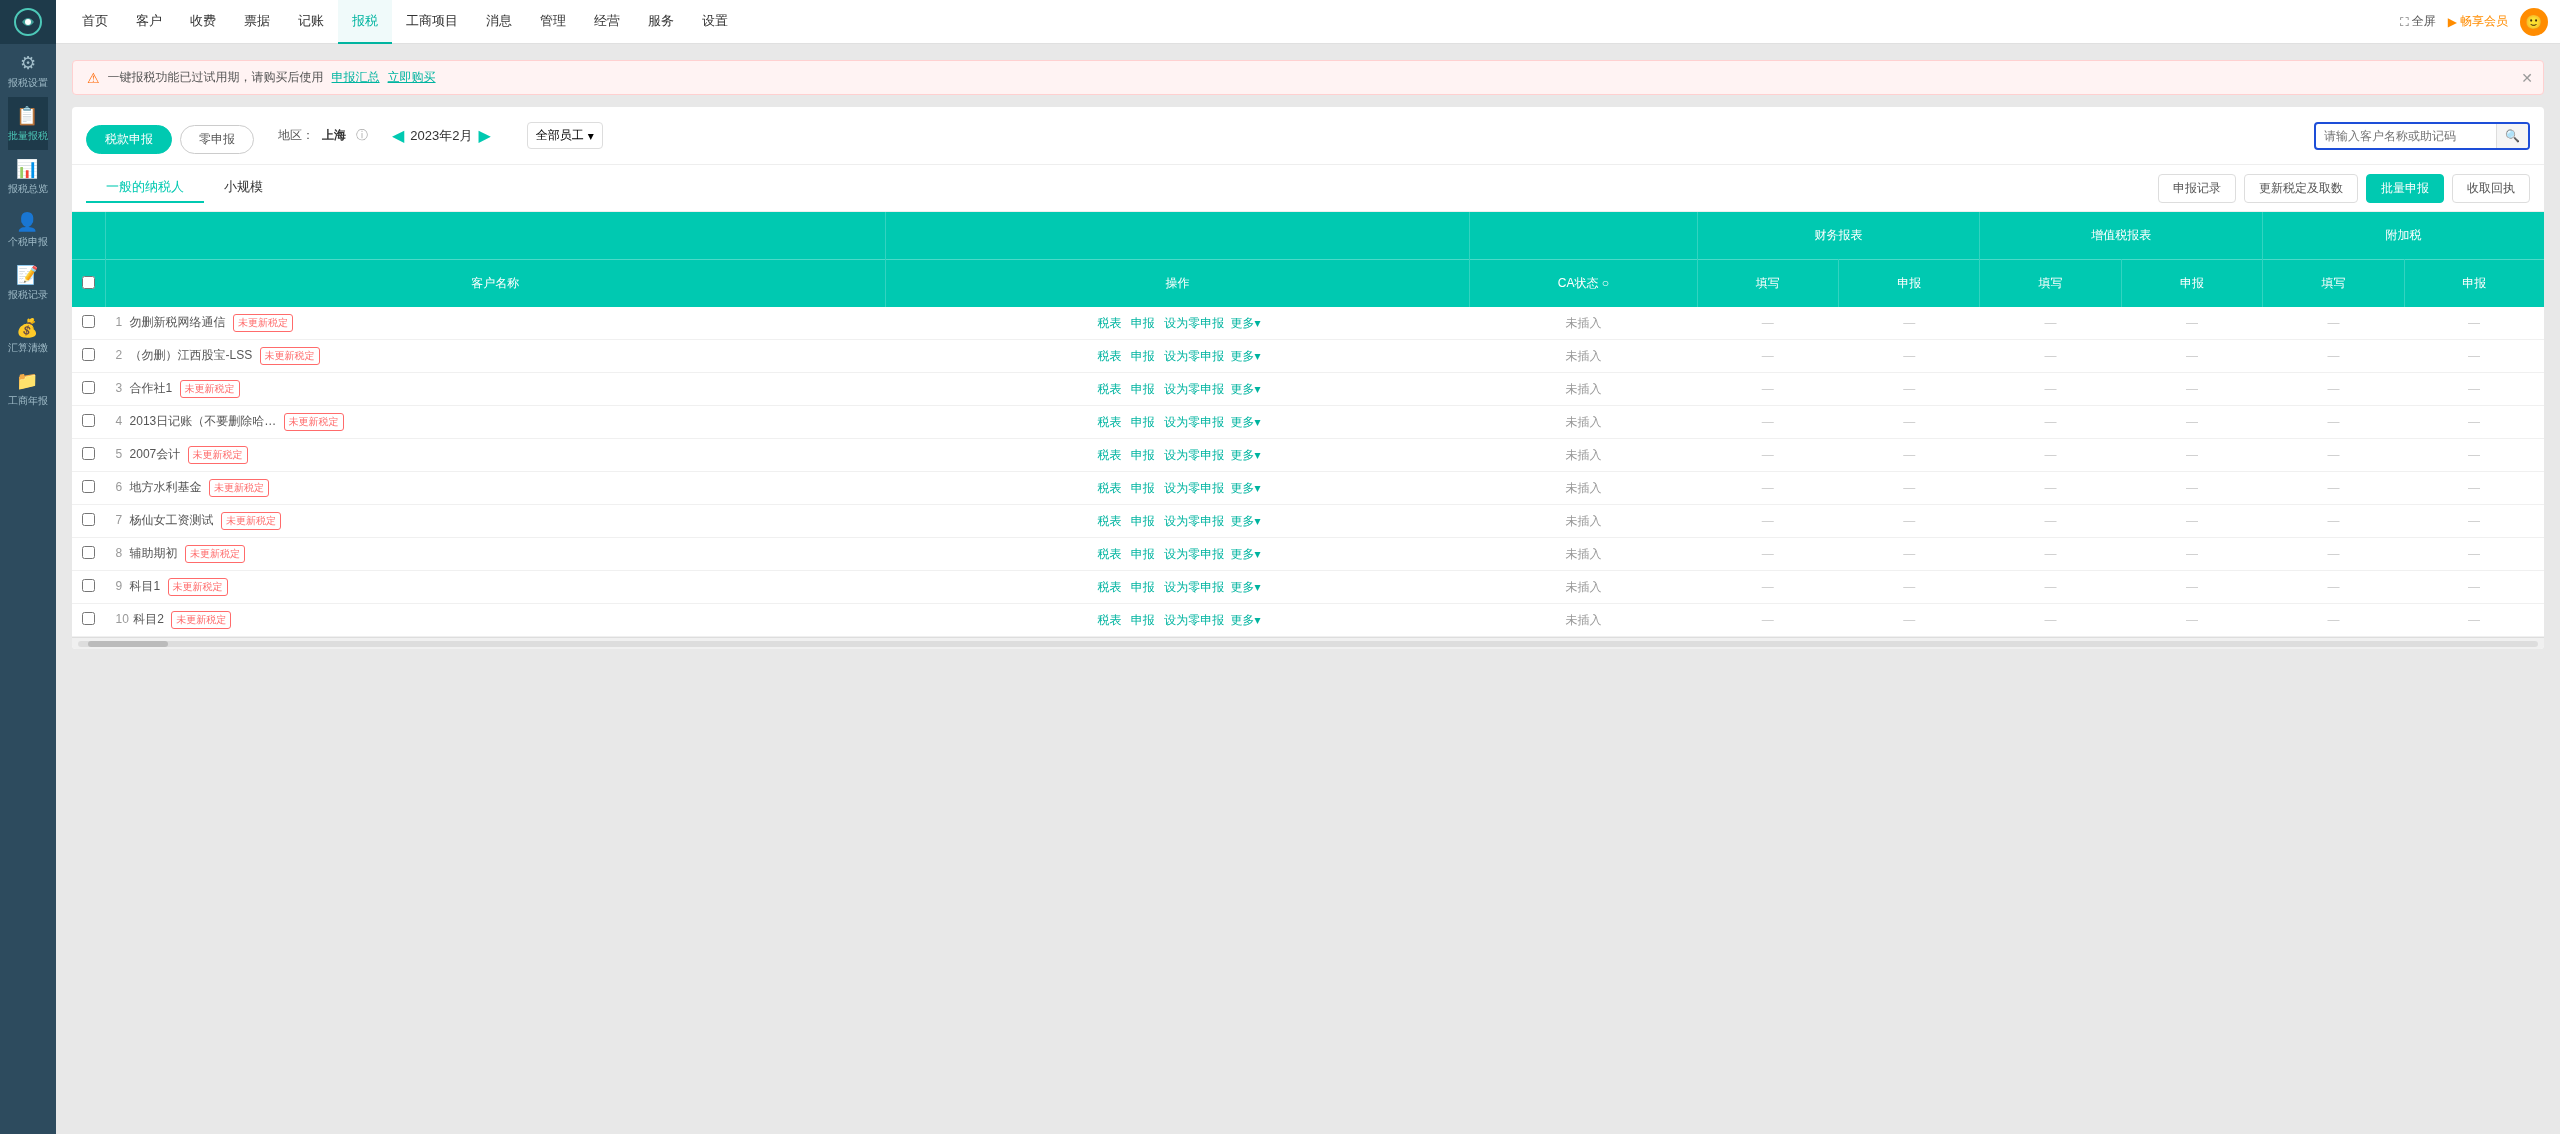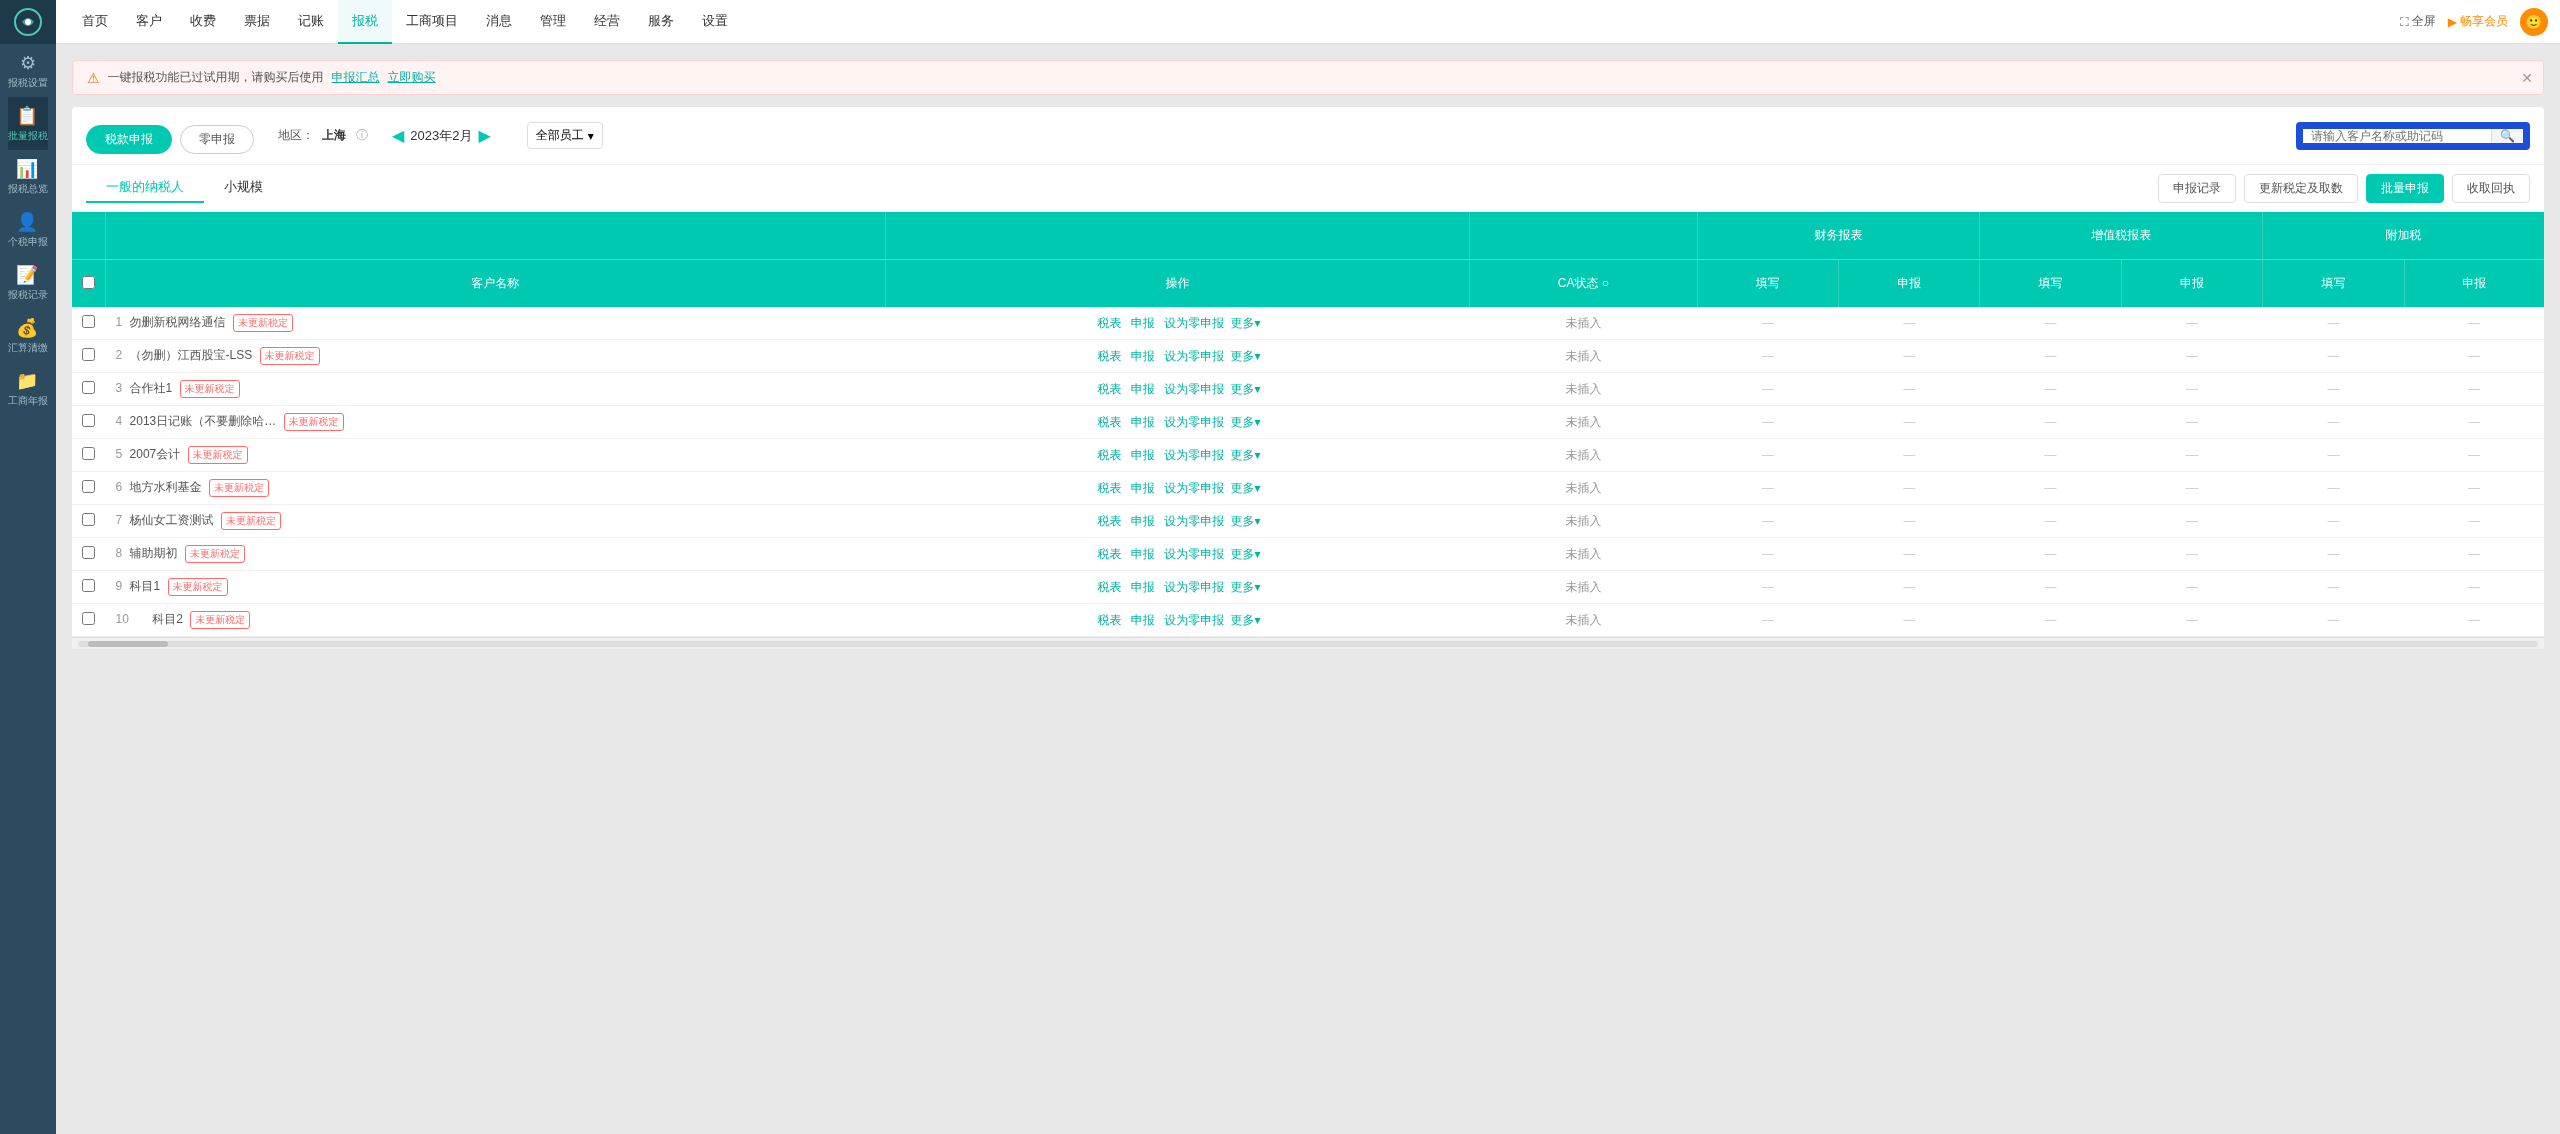--- a/index.html
+++ b/index.html
@@ -149,26 +149,25 @@
       font-size: 12px;
       background: #fff;
       cursor: pointer;
       display: flex;
       align-items: center;
       gap: 4px;
     }
     .search-box {
       margin-left: auto;
       display: flex;
-      align-items: flex-end;
-      border: 7px solid #1d4ed8;
+      align-items: center;
+      border: 2px solid #1d4ed8;
       border-radius: 4px;
       overflow: hidden;
       height: 28px;
-      gap: 8px;
     }
     .search-box input {
       border: none;
       outline: none;
       padding: 0 8px;
       font-size: 12px;
       width: 180px;
       color: #999;
     }
     .search-box .search-btn {
@@ -636,21 +635,21 @@
     <td class="dash">—</td>
     <td class="dash">—</td>
     <td class="dash">—</td>
     <td class="dash">—</td>
     <td class="dash">—</td>
     <td class="dash">—</td>
   </tr>
               <tr>
     <td class="checkbox-cell"><input type="checkbox" style=""></td>
     <td class="td-name">
-      <span style="color:#999;margin-right:20px;">10</span>
+      <span style="color:#999;margin-right:1px;">10</span>
       <span>科目2</span>
       <span class="status-tag">未更新税定</span>
     </td>
     <td>
       <a class="action-link">税表</a>
       <a class="action-link">申报</a>
       <a class="action-link">设为零申报</a>
       <span class="more-link">更多▾</span>
     </td>
     <td class="not-entered">未插入</td>

